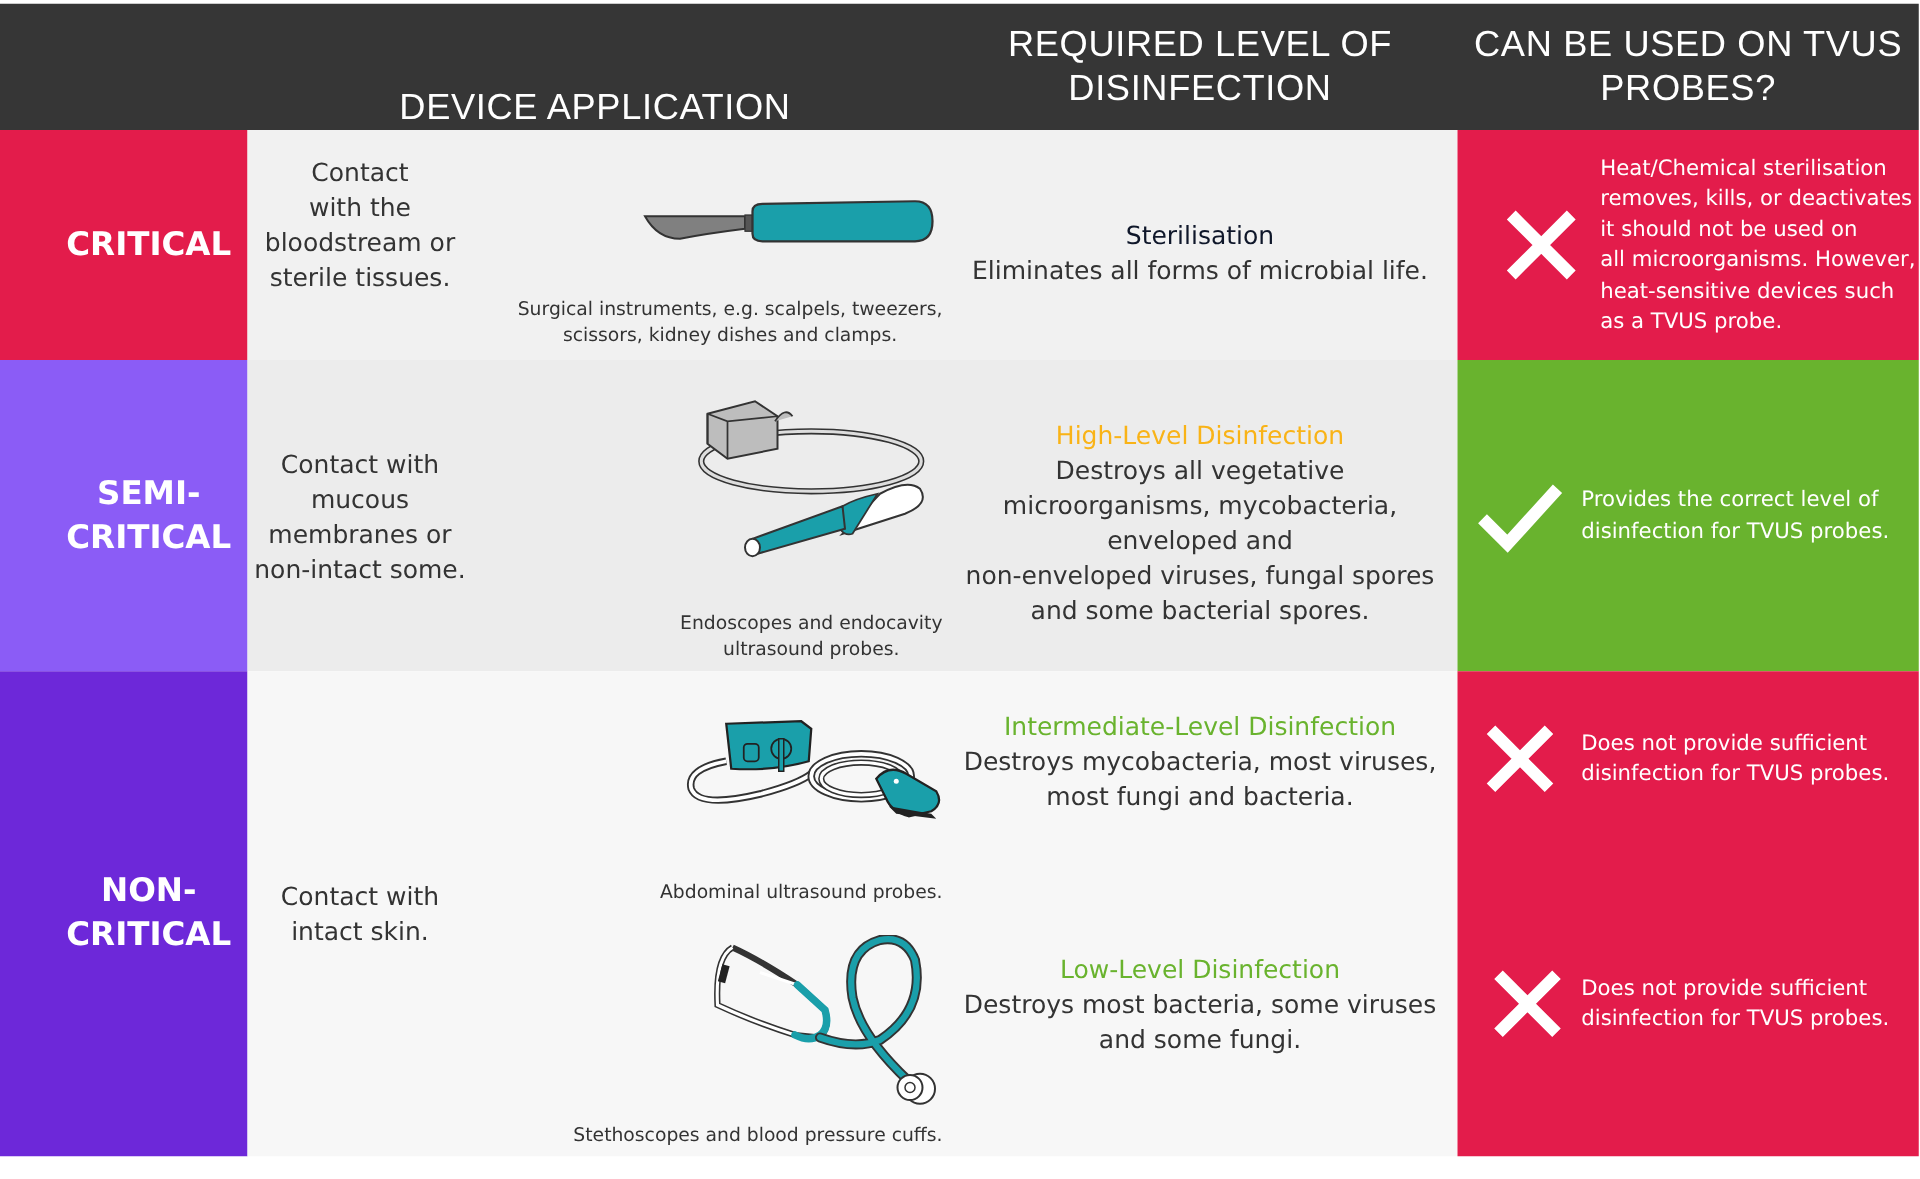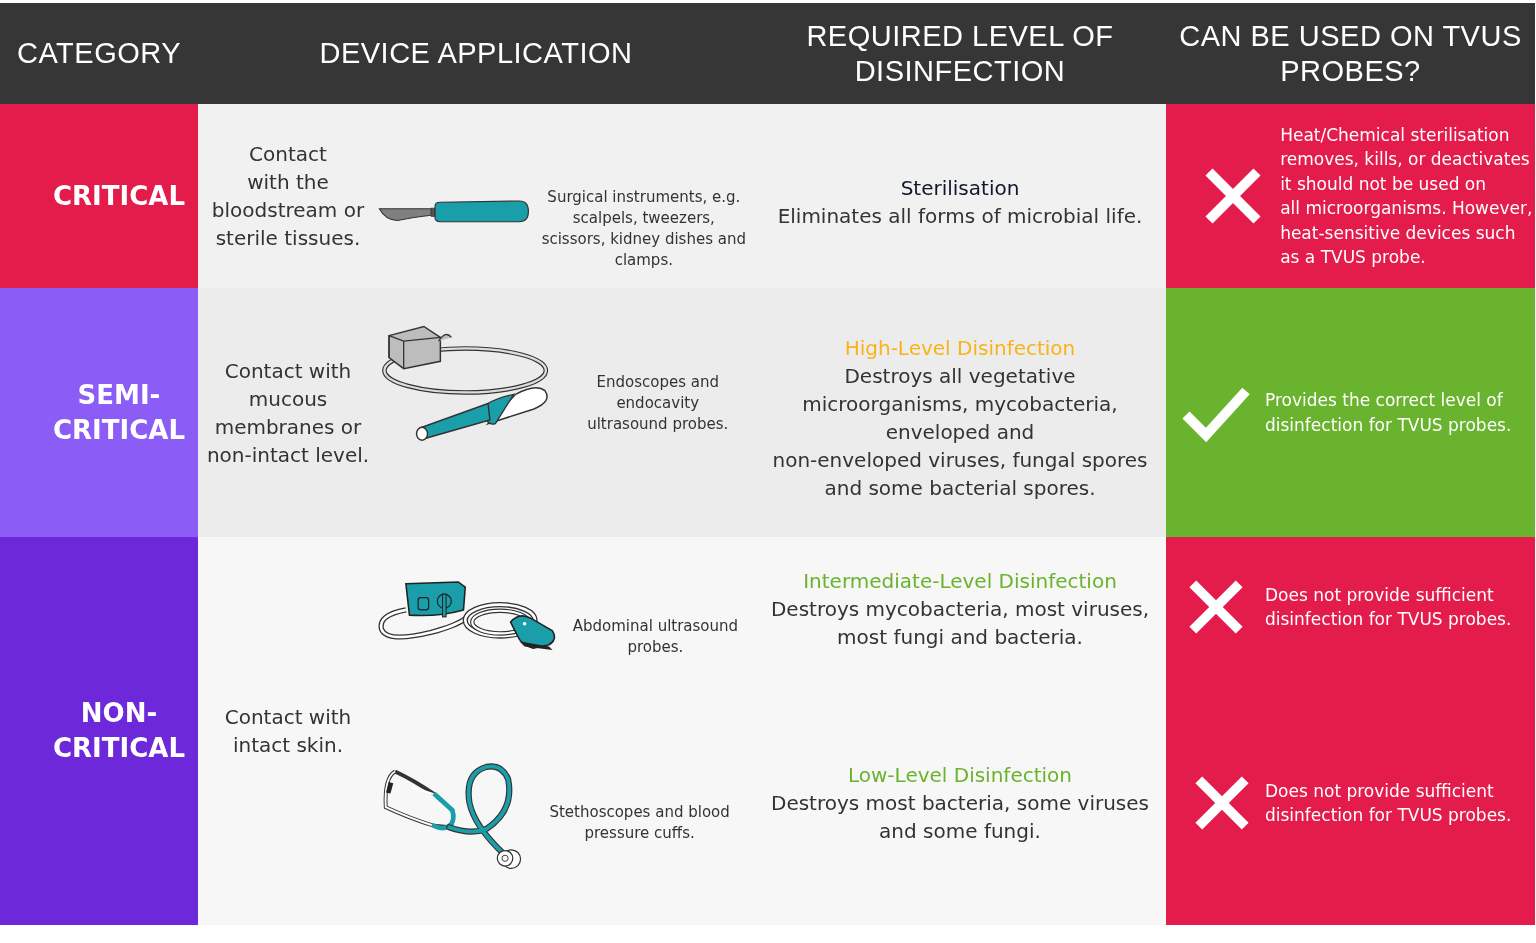--- a/index.html
+++ b/index.html
@@ -2,59 +2,56 @@
 <html><head>
 <meta charset="utf-8">
 <style>
   * { box-sizing: border-box; margin: 0; padding: 0; }
   html, body { width: 1536px; height: 943px; background: #ffffff; overflow: hidden; }
   body { font-family: "DejaVu Sans", sans-serif; color: #333333; }
   .table { position: absolute; left: 0; top: 3px; width: 1535px; height: 922px; }
   .header { position: absolute; left: 0; top: 0; width: 1535px; height: 101px; background: #363636; color: #ffffff; }
   .hcell { position: absolute; top: 0; height: 101px; display: flex; align-items: center; justify-content: center; text-align: center; font-family: "Liberation Sans", sans-serif; font-size: 29px; line-height: 35px; letter-spacing: 0.5px; }
   .h1 { left: 0; width: 198px; }
-  .h2 { left: 198px; width: 556px; }
+  .h2 { left: 198px; width: 556px; align-items: flex-end; }
   .h3 { left: 754px; width: 412px; }
   .h4 { left: 1166px; width: 369px; }
 
   .cat { position: absolute; left: 0; width: 198px; display: flex; align-items: center; justify-content: center; text-align: center; color: #ffffff; font-family: "DejaVu Sans", sans-serif; font-weight: bold; font-size: 26px; line-height: 35px; padding-left: 40px; }
   .cat-critical { top: 101px; height: 184px; background: #e31c4b; }
   .cat-semi { top: 285px; height: 249px; background: #8b5cf6; }
   .cat-non { top: 534px; height: 388px; background: #6d28d9; }
 
   .band { position: absolute; left: 198px; width: 968px; }
   .band-critical { top: 101px; height: 184px; background: #f1f1f1; }
   .band-semi { top: 285px; height: 249px; background: #ececec; }
   .band-non { top: 534px; height: 388px; background: #f7f7f7; }
 
   .contact { position: absolute; left: 198px; width: 180px; display: flex; align-items: center; justify-content: center; text-align: center; font-size: 20px; line-height: 28px; color: #333; }
-  .device { position: absolute; left: 378px; width: 376px; display: flex; flex-direction: row; align-items: center; }
+  .device { position: absolute; left: 378px; width: 376px; display: flex; flex-direction: column; align-items: flex-end; }
   .device svg { display: block; }
   .caption { font-size: 15px; line-height: 21px; text-align: center; color: #333; }
 
   .level { position: absolute; left: 754px; width: 412px; text-align: center; font-size: 20px; line-height: 28px; color: #333; }
   .level .ttl { display: block; font-size: 20px; line-height: 28px; }
 
   .tvus { position: absolute; left: 1166px; width: 369px; }
   .tvus-critical { top: 101px; height: 184px; background: #e31c4b; }
   .tvus-semi { top: 285px; height: 249px; background: #69b32e; }
   .tvus-non { top: 534px; height: 388px; background: #e31c4b; }
   .verdict { position: absolute; left: 1166px; width: 369px; display: flex; align-items: center; }
   .verdict .ic { width: 99px; display: flex; justify-content: center; align-items: center; }
   .verdict .txt { color: #ffffff; font-size: 17px; line-height: 24.5px; width: 268px; }
 </style>
 </head>
 <body>
 
 <div class="table">
 
   <div class="header">
-    <div class="hcell h1">
-      <span>CATEGORY</span>
-    </div>
     <div class="hcell h2">
       <span>DEVICE APPLICATION</span>
     </div>
     <div class="hcell h3">
       <div>
         <div>REQUIRED LEVEL OF</div>
         <div>DISINFECTION</div>
       </div>
     </div>
     <div class="hcell h4">
@@ -78,21 +75,21 @@
     <div>
       <div>NON-</div>
       <div>CRITICAL</div>
     </div>
   </div>
 
   <div class="band band-critical"></div>
   <div class="band band-semi"></div>
   <div class="band band-non"></div>
 
-  <div class="contact" style="top:101px;height:184px;text-align:center;">
+  <div class="contact" style="top:85px;height:184px;text-align:center;">
     <div>
       <div>Contact</div>
       <div>with the</div>
       <div>bloodstream or</div>
       <div>sterile tissues.</div>
     </div>
   </div>
   <div class="device" style="top:150px;">
     <svg width="240" height="50" viewBox="0 0 240 50">
       <path d="M2 20 L82 20 L82 30 Q50 34 30 38 Q12 38 2 20 Z" fill="#808080" stroke="#333" stroke-width="1.6"></path>
@@ -123,21 +120,21 @@
       <div>heat-sensitive devices such</div>
       <div>as a TVUS probe.</div>
     </div>
   </div>
 
   <div class="contact" style="top:285px;height:249px;">
     <div>
       <div>Contact with</div>
       <div>mucous</div>
       <div>membranes or</div>
-      <div>non-intact level.</div>
+      <div>non-intact some.</div>
     </div>
   </div>
   <div class="device" style="top:316px;">
     <svg width="200" height="135" viewBox="0 0 200 135">
       <ellipse cx="95" cy="50" rx="88" ry="24" fill="none" stroke="#333" stroke-width="5"></ellipse>
       <ellipse cx="95" cy="50" rx="88" ry="24" fill="none" stroke="#ddd" stroke-width="2.5"></ellipse>
       <path d="M12 12 L50 2 L68 14 L68 40 L28 48 L12 36 Z" fill="#bdbdbd" stroke="#333" stroke-width="1.6"></path>
       <path d="M12 12 L12 36 M28 18 L28 48 M12 12 L28 18 L68 14" fill="none" stroke="#333" stroke-width="1.4"></path>
       <path d="M66 18 Q74 6 80 14" fill="#bdbdbd" stroke="#333" stroke-width="1.4"></path>
       <path d="M150 76 Q172 64 182 72 Q190 84 170 92 L120 108 Z" fill="#ffffff" stroke="#333" stroke-width="1.6"></path>

